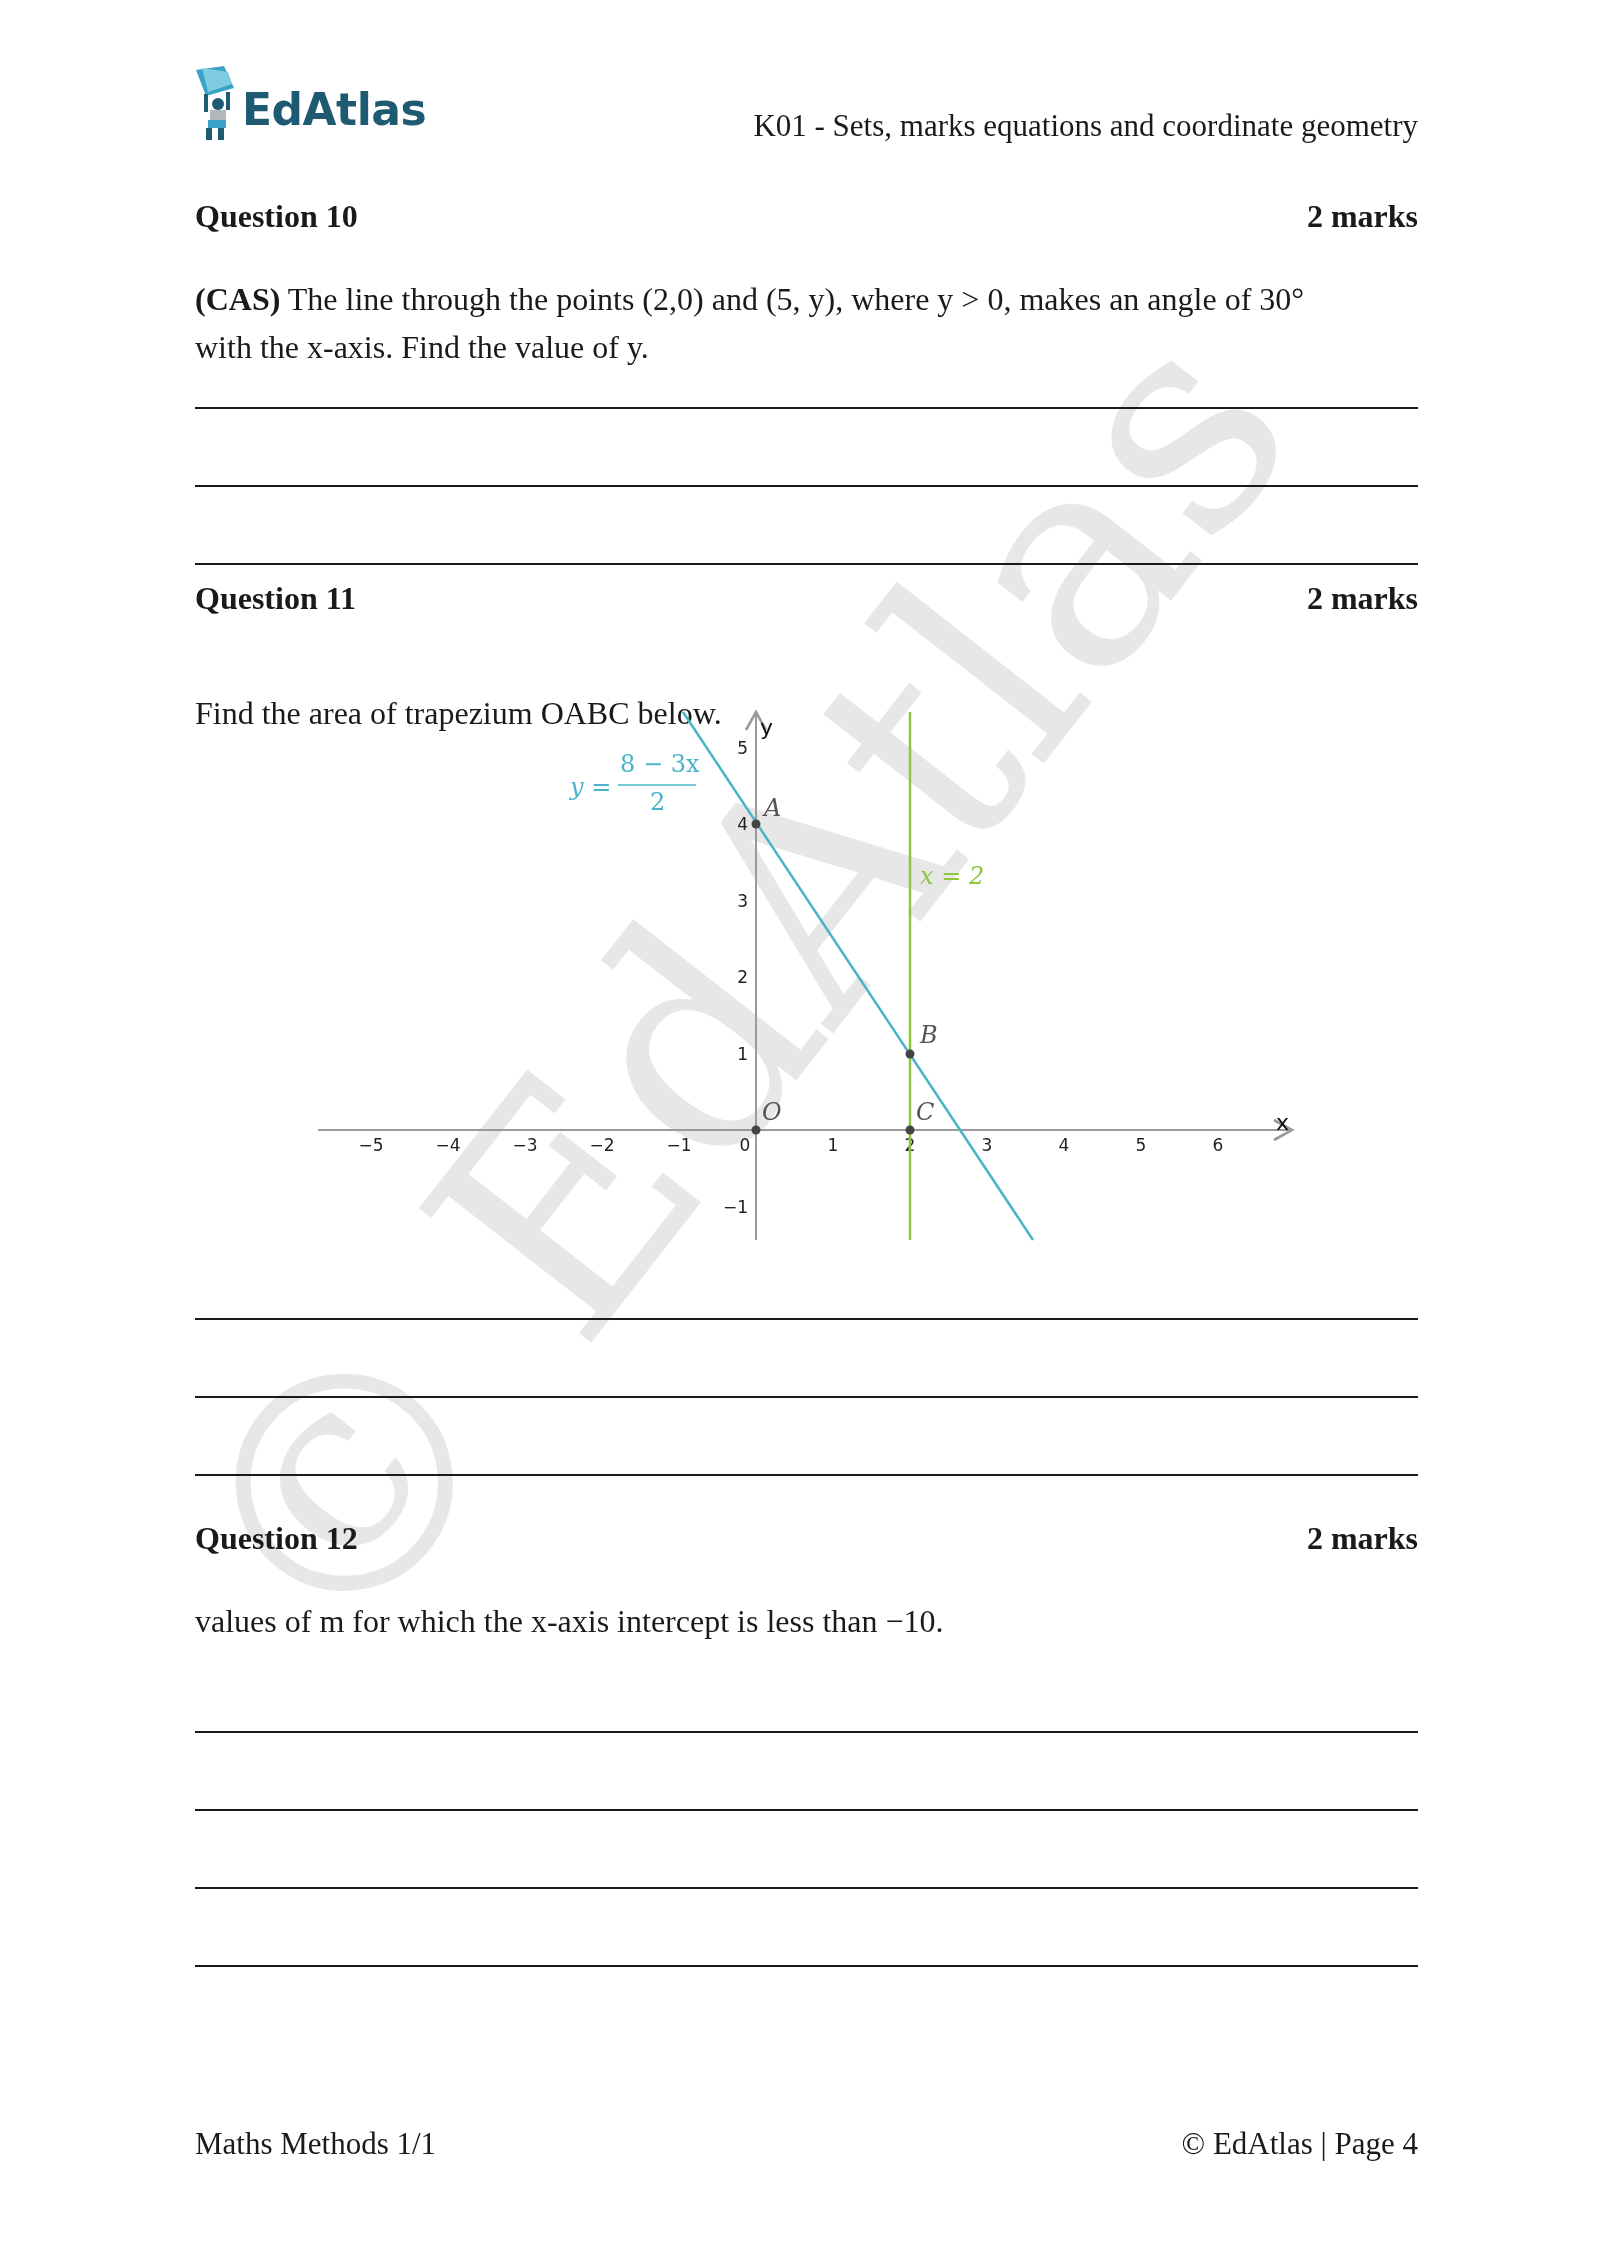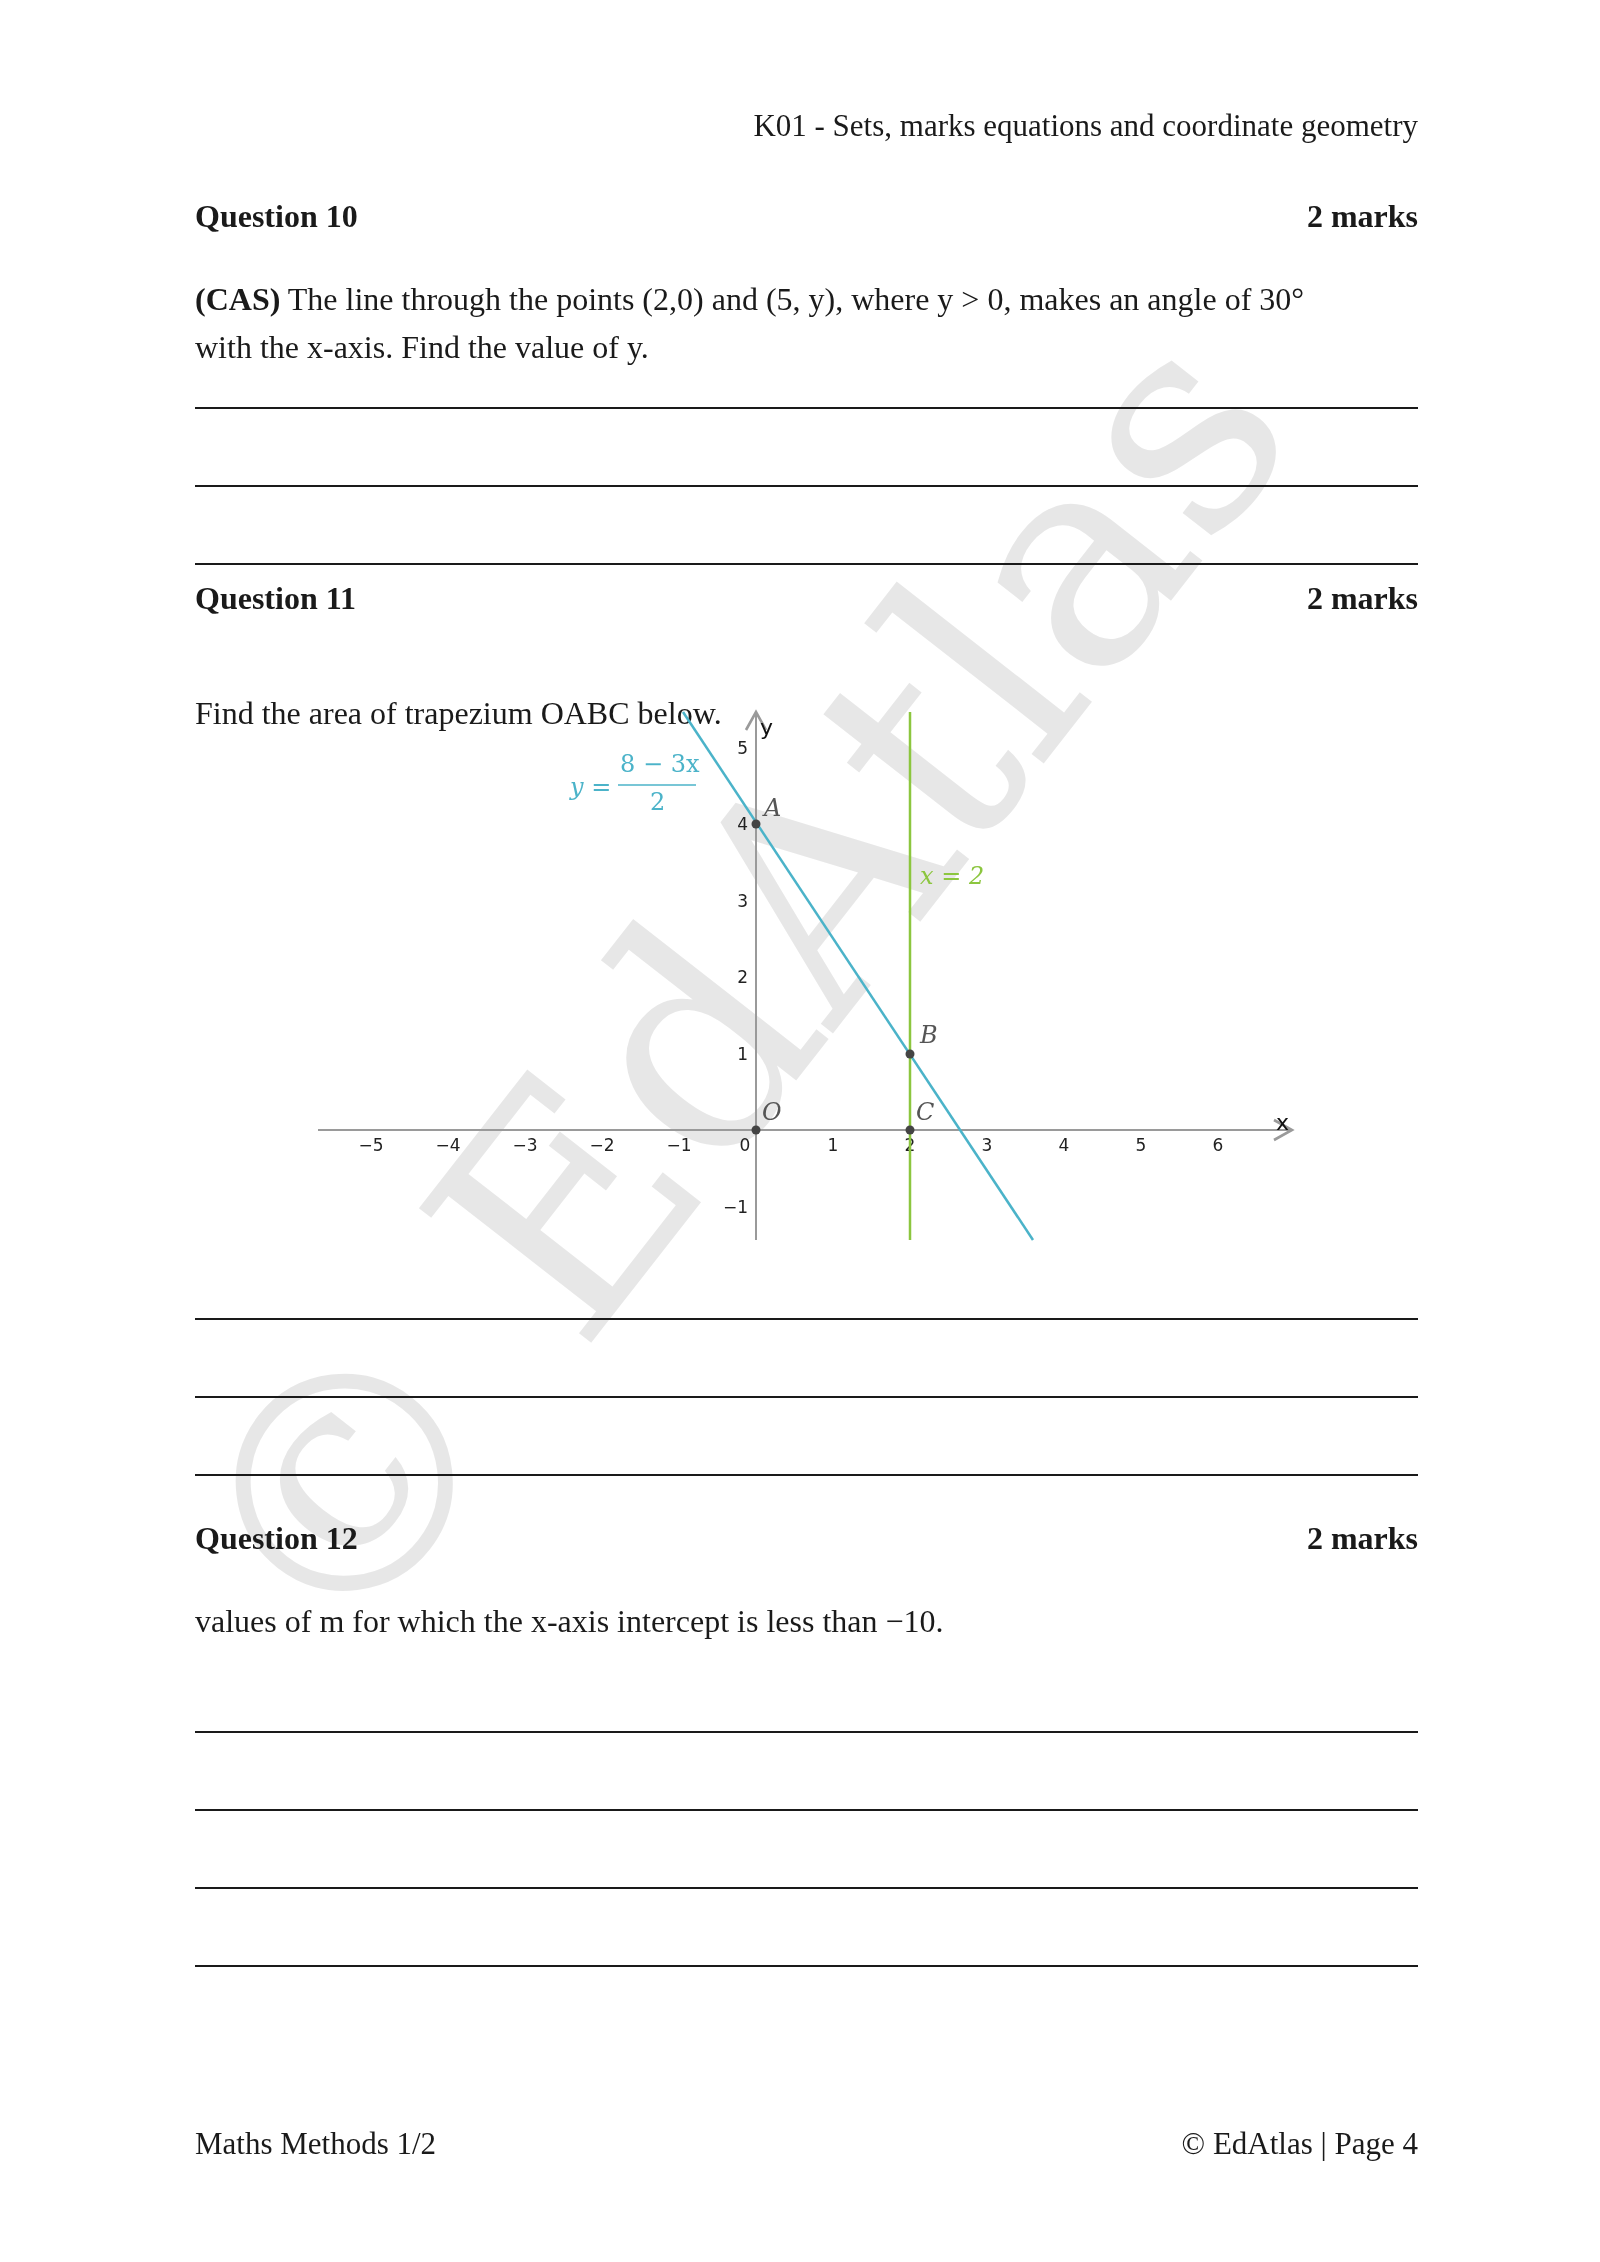--- a/index.html
+++ b/index.html
@@ -24,20 +24,34 @@
 <body>
 
 <div class="page">
 
   <svg class="watermark" viewBox="0 0 1600 2262">
     <g transform="translate(820,1050) rotate(-52)" opacity="0.09">
       <text x="0" y="0" text-anchor="middle" font-family="DejaVu Serif, serif" font-size="300" fill="#000">© EdAtlas</text>
     </g>
   </svg>
 
+  <div class="logo">
+    <svg width="60" height="80" viewBox="0 0 60 80">
+      <polygon points="2,4 30,0 40,22 12,30" fill="#3aa3c7"></polygon>
+      <polygon points="8,2 34,6 38,18 14,26" fill="#7fcbe2"></polygon>
+      <circle cx="24" cy="38" r="6" fill="#1f5a73"></circle>
+      <rect x="16" y="44" width="16" height="10" fill="#b0b8bc"></rect>
+      <rect x="14" y="54" width="18" height="8" fill="#3aa3c7"></rect>
+      <rect x="12" y="62" width="6" height="12" fill="#1f5a73"></rect>
+      <rect x="24" y="62" width="6" height="12" fill="#1f5a73"></rect>
+      <rect x="10" y="28" width="4" height="18" fill="#1f5a73"></rect>
+      <rect x="32" y="26" width="4" height="18" fill="#1f5a73"></rect>
+    </svg>
+    <span class="logo-text">EdAtlas</span>
+  </div>
   <div class="header-title">K01 - Sets, marks equations and coordinate geometry</div>
 
   <div class="q-head" style="top:198px;">
     <span>Question 10</span>
     <span>2 marks</span>
   </div>
   <div class="q-body" style="top:242px;">
     <div><b>(CAS)</b><span> The line through the points (2,0) and (5, y), where y &gt; 0, makes an angle of 30°</span></div>
     <div>with the x-axis. Find the value of y.</div>
   </div>
@@ -123,15 +137,15 @@
     <span>2 marks</span>
   </div>
   <div class="q-body" style="top:1564px;">
     <div>values of m for which the x-axis intercept is less than −10.</div>
   </div>
   <div class="rule" style="top:1731px;"></div>
   <div class="rule" style="top:1809px;"></div>
   <div class="rule" style="top:1887px;"></div>
   <div class="rule" style="top:1965px;"></div>
 
-  <div class="footer-left">Maths Methods 1/2</div>
+  <div class="footer-left">Maths Methods 1/1</div>
   <div class="footer-right">© EdAtlas | Page 4</div>
 </div>
 
 </body></html>

